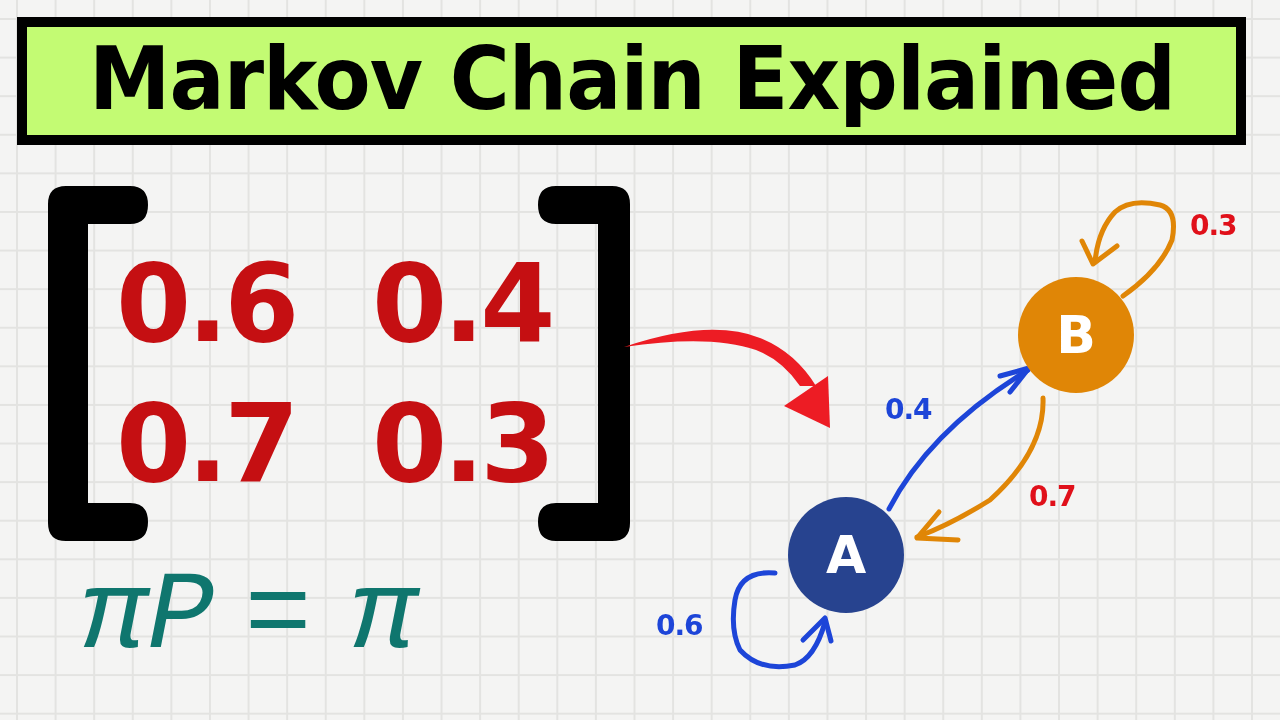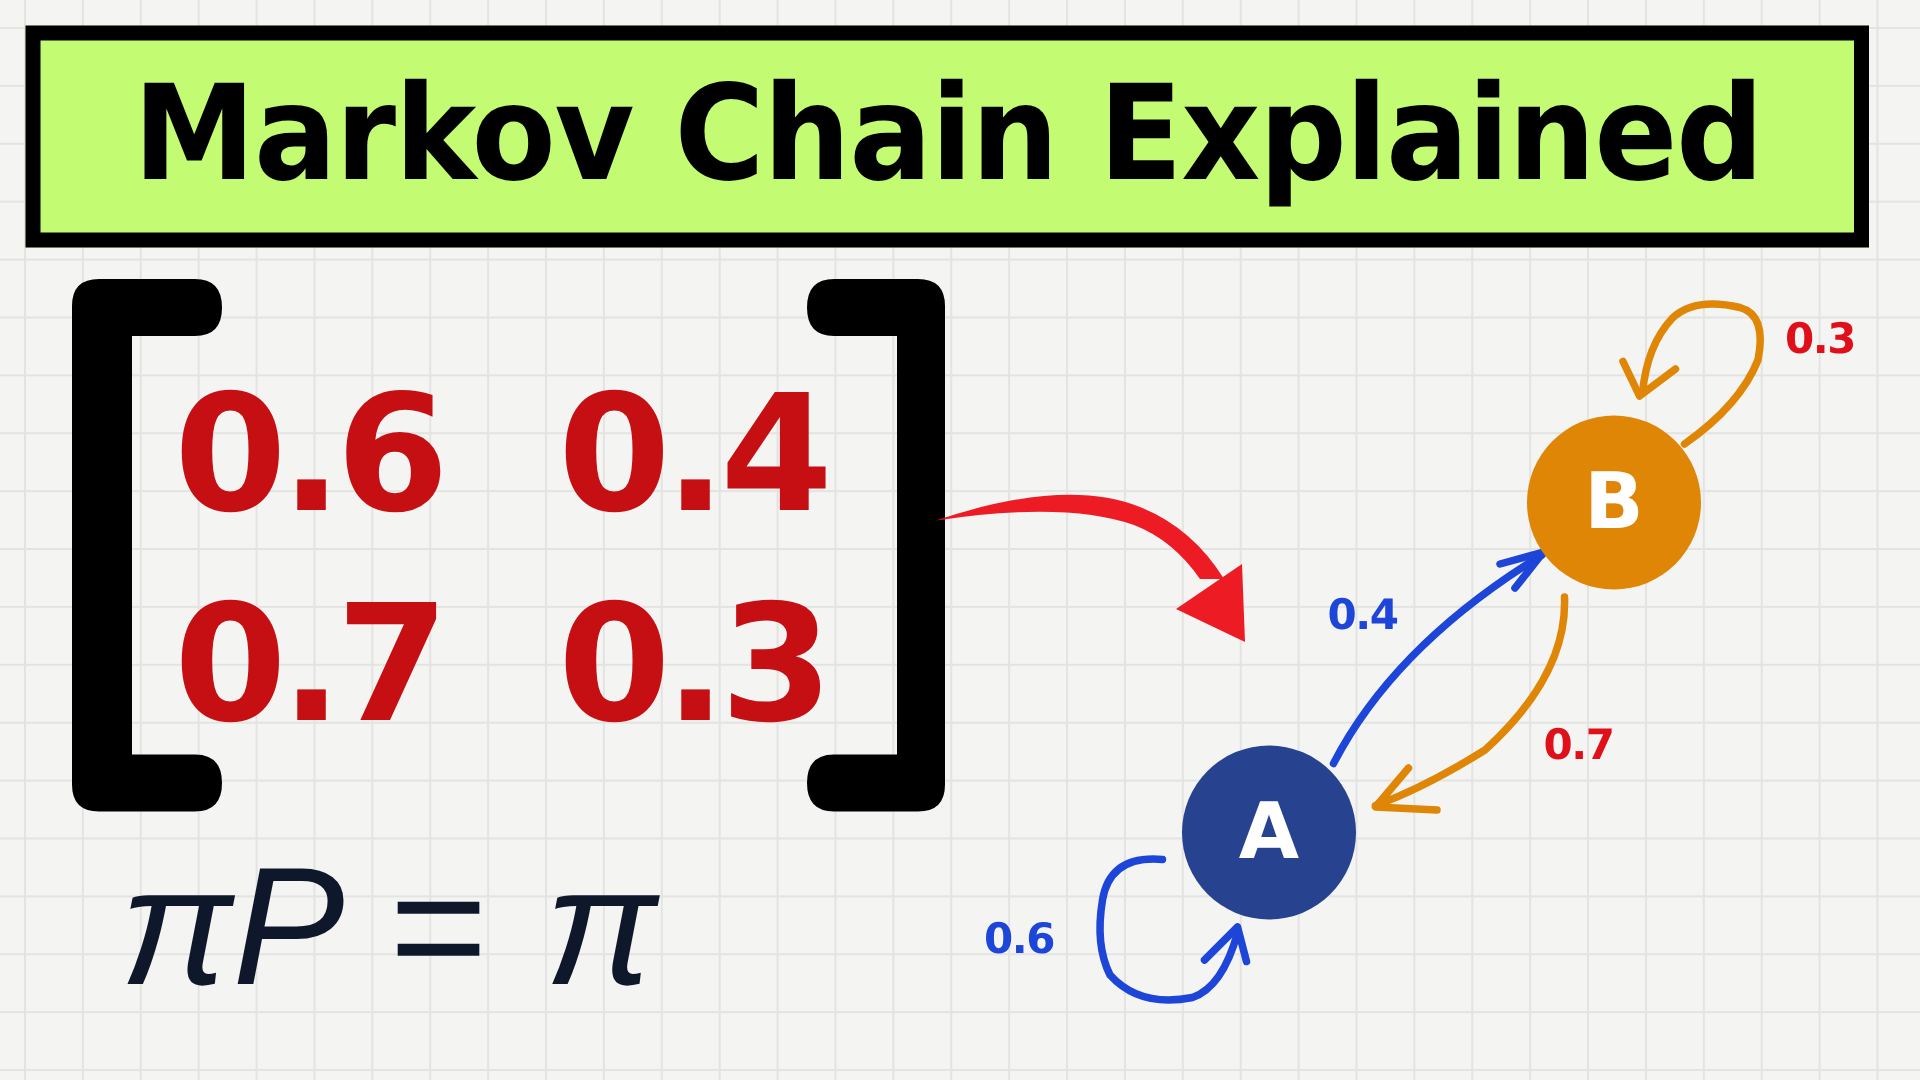--- a/index.html
+++ b/index.html
@@ -17,21 +17,21 @@
         linear-gradient(to bottom, #e3e3e1 1.5px, transparent 1.5px);
       background-size: 38.6px 38.6px;
       background-position: 16px 18px;
       font-family: "DejaVu Sans", sans-serif;
     }
     .title-box {
       position: absolute;
       left: 17px;
       top: 17px;
       width: 1229px;
-      height: 148px;
+      height: 128px;
       box-sizing: border-box;
       border: 10px solid #000;
       background: #c3fb73;
       display: flex;
       align-items: center;
       justify-content: center;
     }
     .title-text {
       font-family: "DejaVu Sans", sans-serif;
       font-weight: bold;
@@ -57,24 +57,24 @@
       font-size: 108px;
       color: #c50f12;
       line-height: 1;
       letter-spacing: -4px;
       white-space: nowrap;
     }
     .equation {
       position: absolute;
       left: 80px;
       top: 562px;
-      font-family: Liberation Sans, sans-serif;
+      font-family: Liberation Mono, monospace;
       font-style: italic;
       font-size: 112px;
-      color: #0f172a;
+      color: #0f766e;
       line-height: 1;
       white-space: nowrap;
     }
     .equation .eq-sign {
       font-style: normal;
       margin: 0 38px 0 30px;
     }
     .node {
       position: absolute;
       border-radius: 50%;

